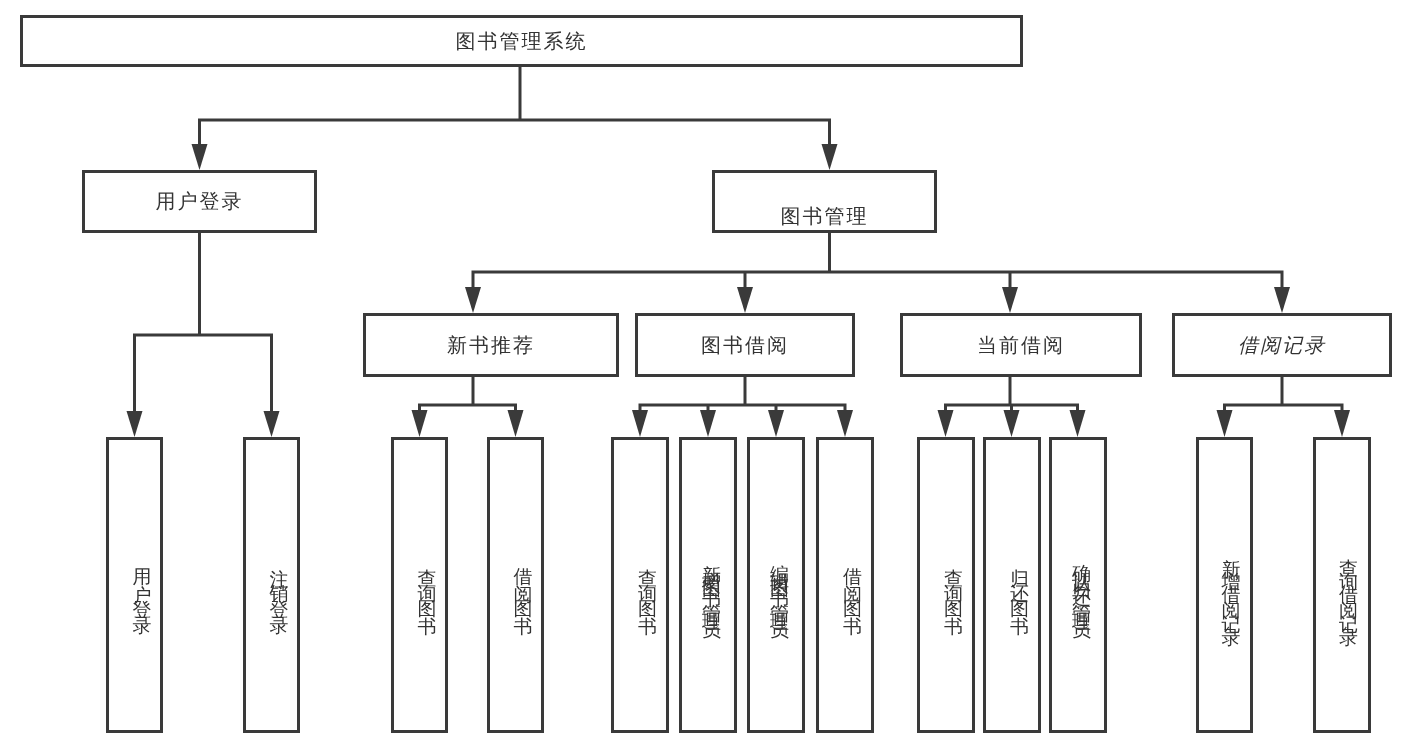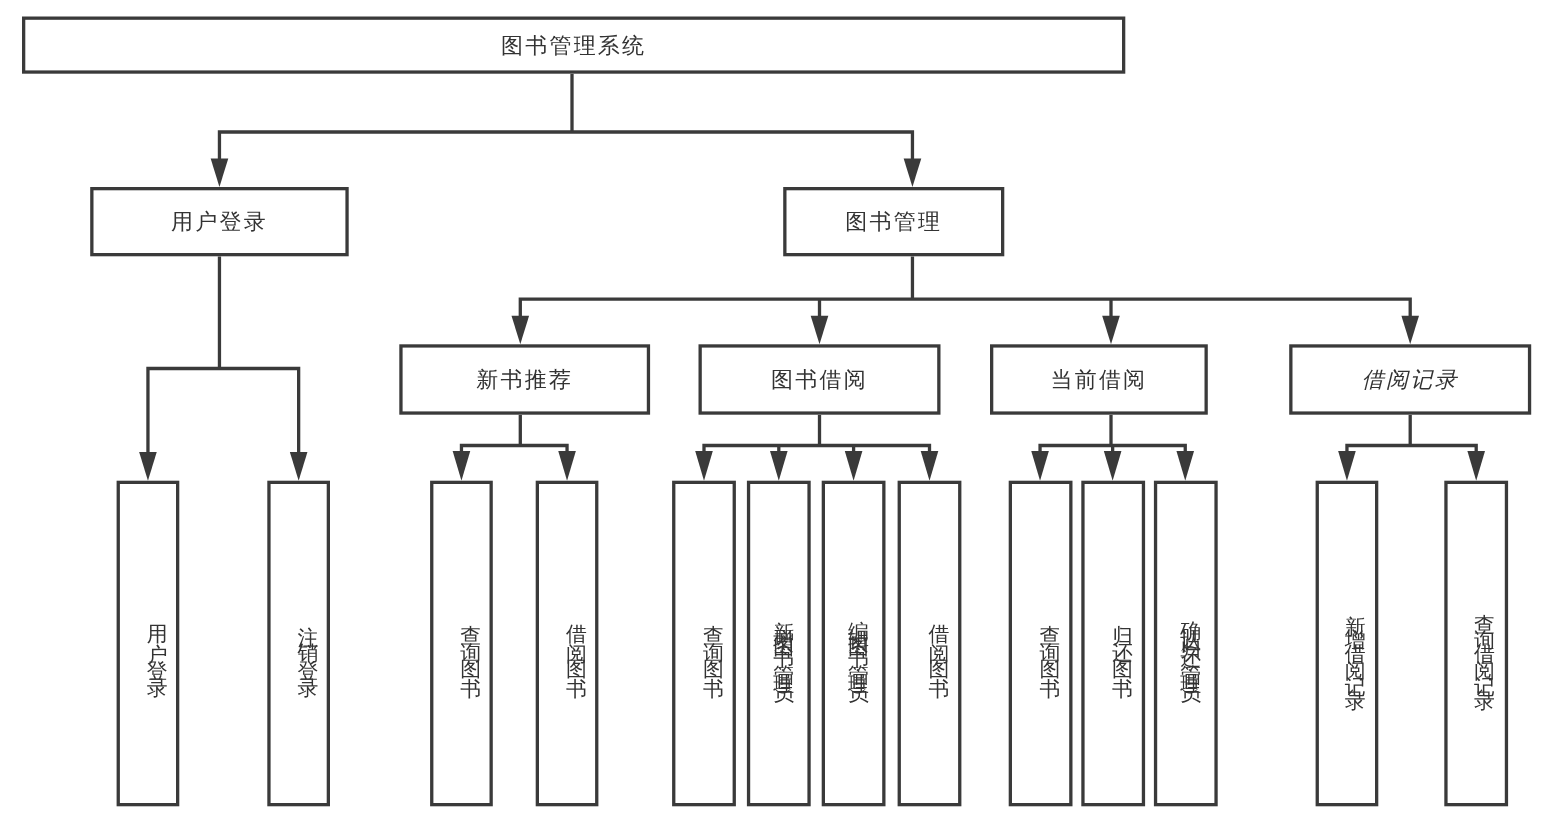--- a/index.html
+++ b/index.html
@@ -120,31 +120,31 @@
     <path class="a" d="M1334 410 L1350 410 L1342 437 Z"></path>
   </svg>
 
   <div class="hbox" style="left:20px; top:15px; width:1003px; height:52px;">
     <span>图书管理系统</span>
   </div>
 
   <div class="hbox" style="left:82px; top:170px; width:235px; height:63px;">
     <span>用户登录</span>
   </div>
-  <div class="hbox" style="left:712px; top:170px; width:201px; height:63px;">
+  <div class="hbox" style="left:712px; top:170px; width:225px; height:63px;align-items:flex-end;">
     <span>图书管理</span>
   </div>
 
-  <div class="hbox" style="left:363px; top:313px; width:228px; height:64px;">
+  <div class="hbox" style="left:363px; top:313px; width:256px; height:64px;">
     <span>新书推荐</span>
   </div>
   <div class="hbox" style="left:635px; top:313px; width:220px; height:64px;">
     <span>图书借阅</span>
   </div>
-  <div class="hbox" style="left:900px; top:313px; width:198px; height:64px;text-align:center;">
+  <div class="hbox" style="left:900px; top:313px; width:242px; height:64px;text-align:center;">
     <span>当前借阅</span>
   </div>
   <div class="hbox" style="left:1172px; top:313px; width:220px; height:64px;font-style:italic;">
     <span>借阅记录</span>
   </div>
 
   <div class="vbox" style="left:106px; width:57px;">
     <span class="vtext ls4">用户登录</span>
   </div>
   <div class="vbox" style="left:243px; width:57px;">

